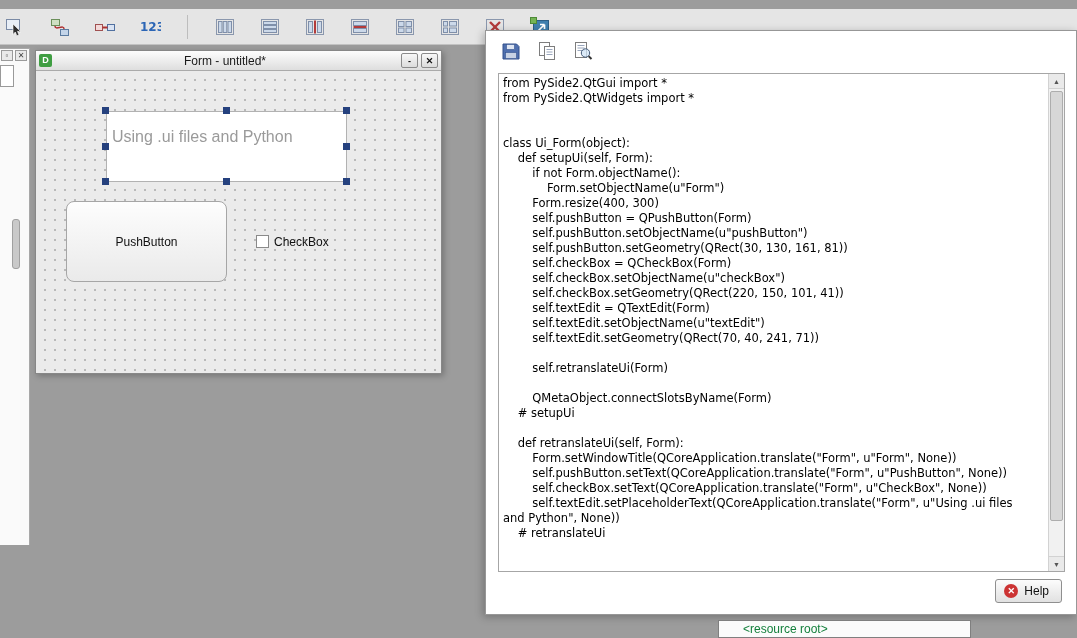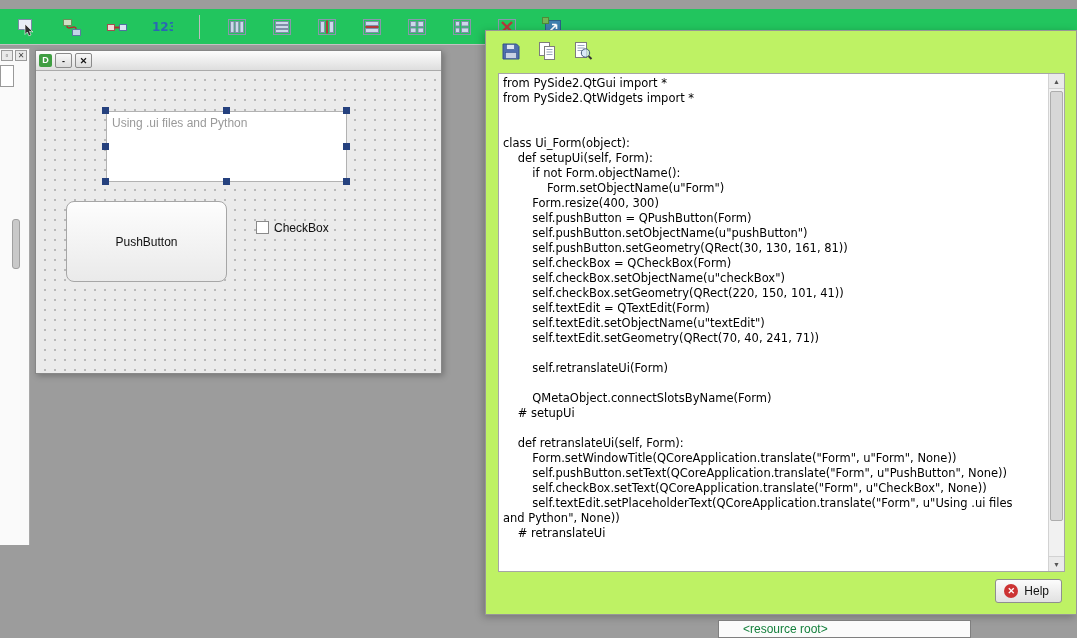--- a/index.html
+++ b/index.html
@@ -22,22 +22,22 @@
   }
   .menu-item {
     position:absolute; top:-4px; font-size:12px; color:#222;
   }
   .menu-item.m0 { left:28px; }
   .menu-item.m1 { left:64px; }
 
   
   .toolbar {
     position:absolute; left:0; top:9px; width:100%; height:36px;
-    background:#22c55e; border-bottom:1px solid #c2c2c2;
-    display:flex; align-items:center; gap:19px; padding-left:14px;
+    background:#e5e5e5; border-bottom:1px solid #c2c2c2;
+    display:flex; align-items:center; gap:19px; padding-left:2px;
   }
   .tb-btn {
     width:26px; height:26px; display:flex; align-items:center; justify-content:center;
     border-radius:2px;
   }
   .tb-sep { width:1px; height:24px; background:#bdbdbd; margin:0 5px; }
 
   
   .left-dock {
     position:absolute; left:0; top:48px; width:30px; height:497px;
@@ -82,44 +82,44 @@
   .fw-body {
     position:relative; height:302px;
     background-color:#ebebeb;
     background-image: radial-gradient(#b9b9b9 0.8px, transparent 1.1px);
     background-size:10px 10px; background-position:4px 4px;
   }
   .fw-textedit {
     position:absolute; left:70px; top:40px; width:241px; height:71px;
     background:#fff; border:1px solid #b2b2b2;
   }
-  .fw-placeholder { padding:4px 5px; color:#9a9a9a; font-size:12px; }
+  .fw-placeholder { padding:16px 5px; color:#9a9a9a; font-size:16px; }
   .handle {
     position:absolute; width:7px; height:7px; background:#25417e;
   }
   .h1{left:66px;top:36px;} .h2{left:187px;top:36px;} .h3{left:307px;top:36px;}
   .h4{left:66px;top:72px;}                         .h5{left:307px;top:72px;}
   .h6{left:66px;top:107px;} .h7{left:187px;top:107px;} .h8{left:307px;top:107px;}
   .fw-pushbutton {
     position:absolute; left:30px; top:130px; width:161px; height:81px;
     background:linear-gradient(#fdfdfd,#eaeaea); border:1px solid #a6a6a6; border-radius:8px;
     display:flex; align-items:center; justify-content:center; font-size:12px; color:#111;
   }
   .fw-checkbox {
     position:absolute; left:220px; top:150px; width:101px; height:41px;
-    display:flex; align-items:flex-start; gap:5px; font-size:12px; color:#111;
+    display:flex; align-items:center; gap:5px; font-size:12px; color:#111;
   }
   .cb-indicator {
     width:13px; height:13px; background:#fff; border:1px solid #8a8a8a;
   }
 
   
   .code-dialog {
     position:absolute; left:485px; top:30px; width:592px; height:585px;
-    background:#bef264; border:1px solid #979797;
+    background:#ffffff; border:1px solid #979797;
     box-shadow:-2px 2px 8px rgba(0,0,0,0.25);
   }
   .cd-toolbar { position:absolute; left:12px; top:6px; display:flex; gap:10px; }
   .cd-btn { width:26px; height:28px; display:flex; align-items:center; justify-content:center; }
   .code-box {
     position:absolute; left:12px; top:42px; right:11px; bottom:42px;
     background:#fff; border:1px solid #a6a6a6;
   }
   .code-text {
     position:absolute; left:4px; top:2px; right:18px; bottom:2px;
@@ -264,20 +264,21 @@
       <span class="dock-btn">▫</span>
       <span class="dock-btn">✕</span>
     </div>
     <div class="dock-search"></div>
     <div class="dock-scroll"></div>
   </div>
 
   <div class="form-window">
     <div class="fw-titlebar">
       <span class="fw-icon">D</span>
+      <span class="fw-title">Form - untitled*</span>
       <span class="fw-btn">-</span>
       <span class="fw-btn">✕</span>
     </div>
     <div class="fw-body">
       <div class="fw-textedit">
         <div class="fw-placeholder">Using .ui files and Python</div>
       </div>
       <span class="handle h1"></span>
       <span class="handle h2"></span>
       <span class="handle h3"></span>

